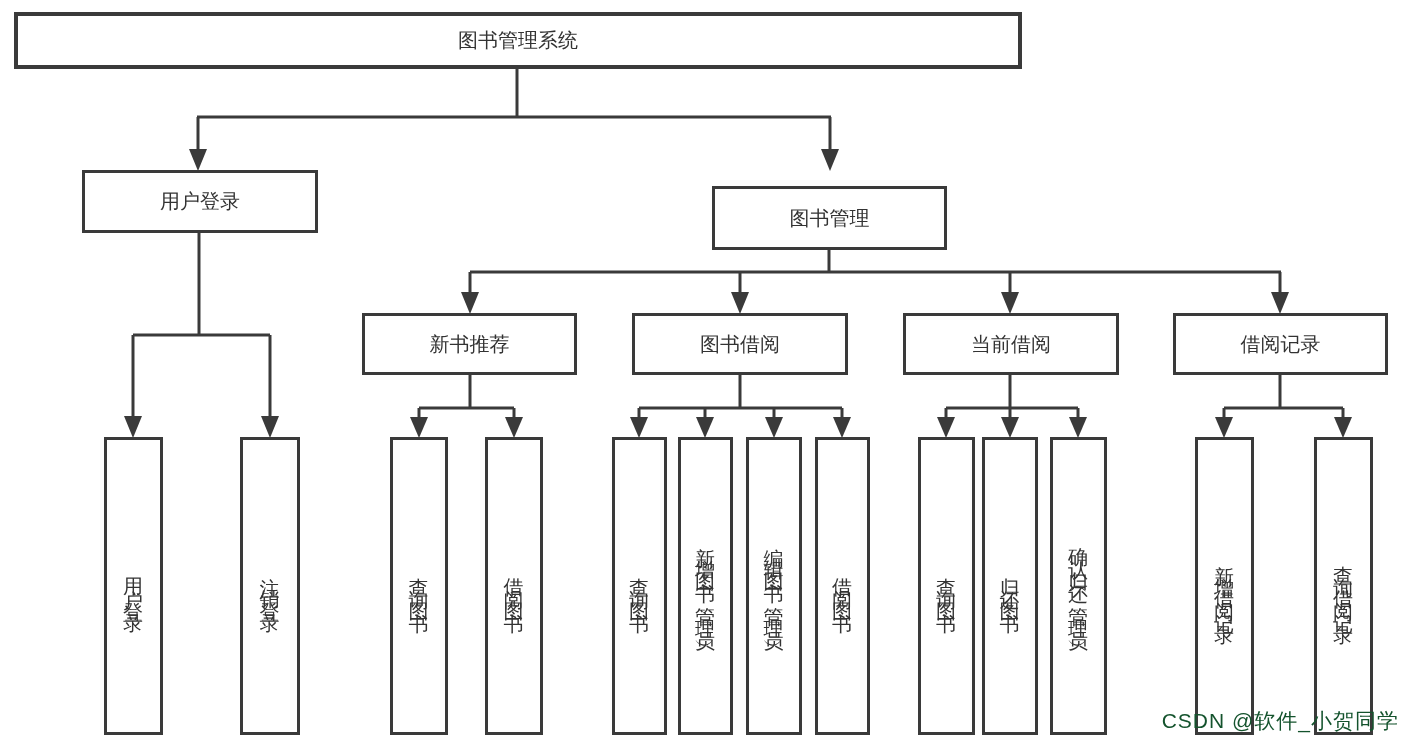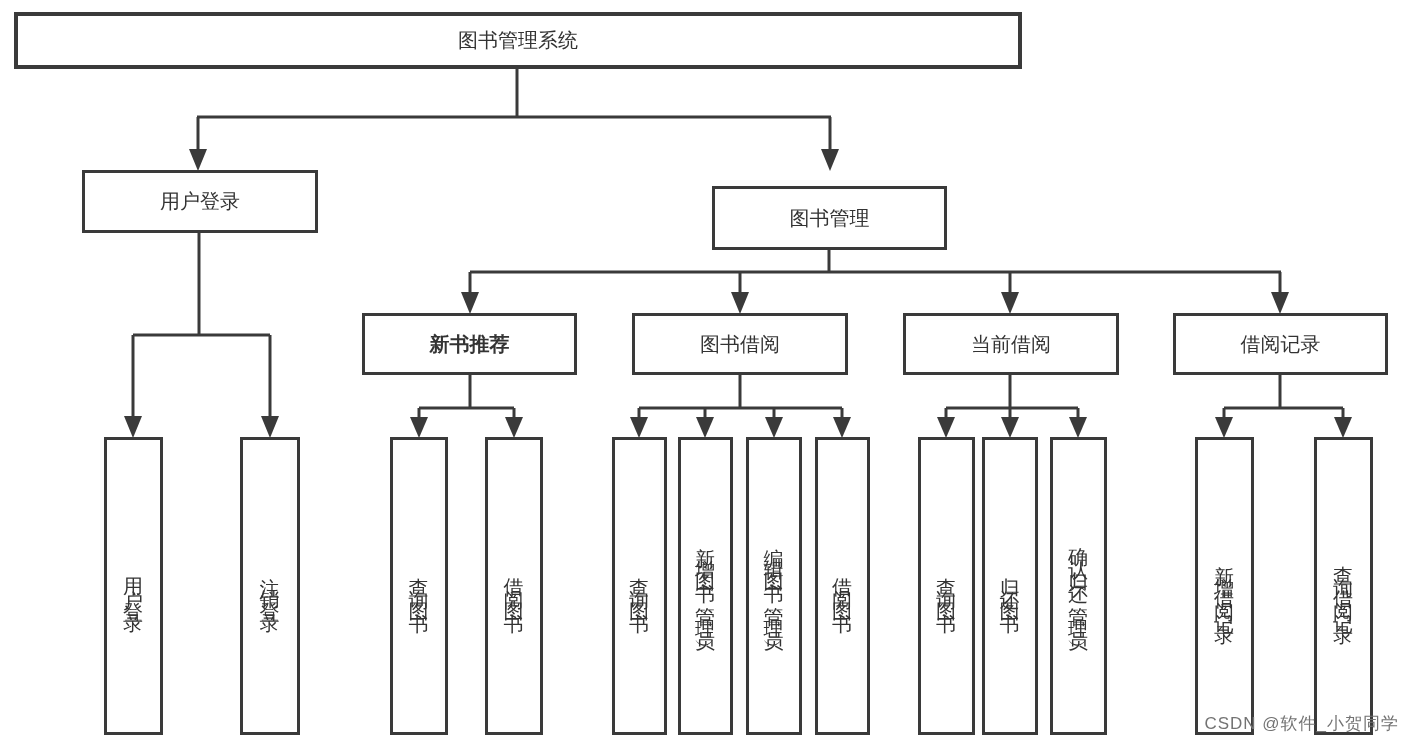--- a/index.html
+++ b/index.html
@@ -32,22 +32,22 @@
     writing-mode:vertical-rl;
     text-orientation:mixed;
     font-size:20px;
     letter-spacing:12px;
     line-height:1;
     white-space:nowrap;
   }
   .watermark {
     position:absolute;
     right:6px; bottom:6px;
-    font-size:17px;
-    color:#737373;
+    font-size:21px;
+    color:#14532d;
     z-index:3;
     letter-spacing:1px;
   }
 </style>
 </head>
 <body>
 
 <div class="canvas">
 
   <svg class="connectors" viewBox="0 0 1405 747">
@@ -116,21 +116,21 @@
     <span>图书管理系统</span>
   </div>
 
   <div class="box branch" style="left:82px; top:170px; width:236px; height:63px;">
     <span>用户登录</span>
   </div>
   <div class="box branch" style="left:712px; top:170px; width:235px; height:64px;margin-top:16px;">
     <span>图书管理</span>
   </div>
 
-  <div class="box branch" style="left:362px; top:313px; width:215px; height:62px;font-weight:bold;">
+  <div class="box branch" style="left:362px; top:313px; width:215px; height:62px;">
     <span>新书推荐</span>
   </div>
   <div class="box branch" style="left:903px; top:313px; width:216px; height:62px;">
     <span>当前借阅</span>
   </div>
   <div class="box branch" style="left:632px; top:313px; width:216px; height:62px;">
     <span>图书借阅</span>
   </div>
   <div class="box branch" style="left:1173px; top:313px; width:215px; height:62px;text-align:right;">
     <span>借阅记录</span>

